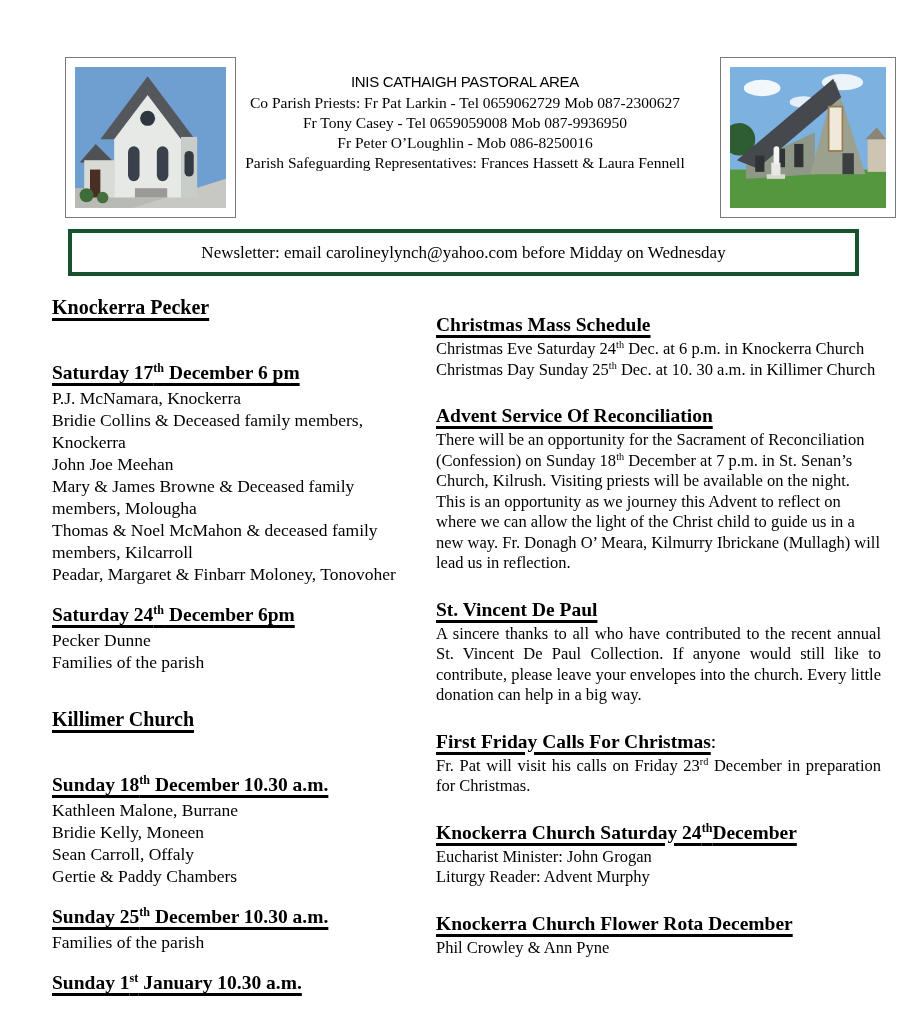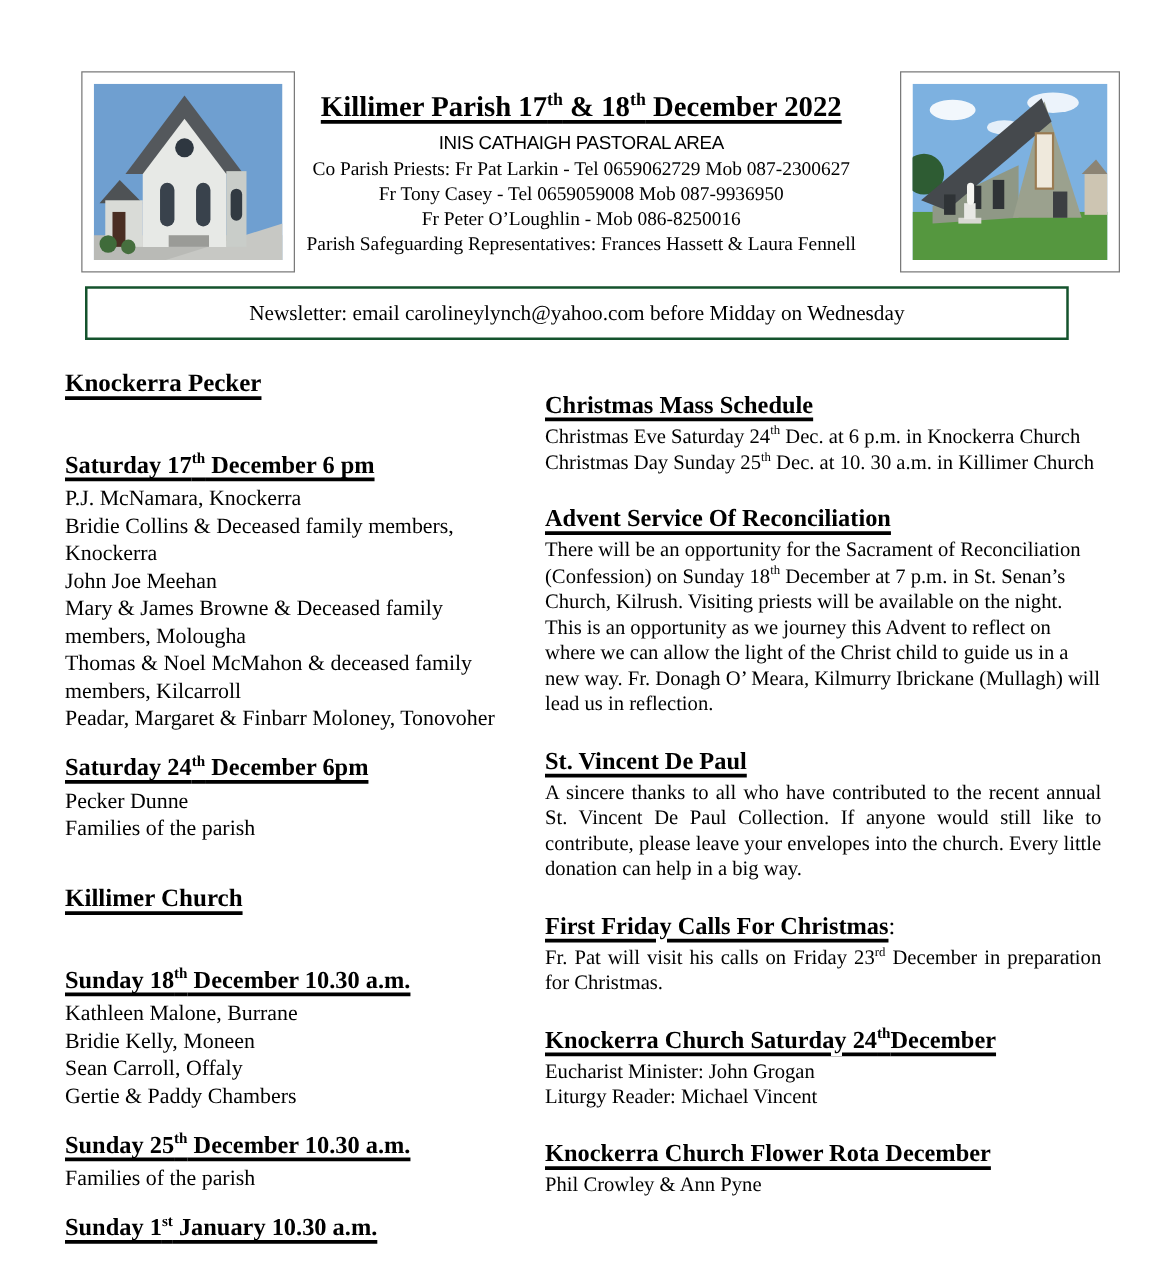--- a/index.html
+++ b/index.html
@@ -21,21 +21,21 @@
   .title{
     font-size:23px;font-weight:bold;line-height:28px;margin-bottom:5px;
     text-decoration:underline;text-decoration-thickness:2.5px;text-underline-offset:3px;
   }
   .subtitle{font-family:"Liberation Sans", sans-serif;font-weight:normal;font-size:15px;letter-spacing:-0.3px;line-height:19px;margin-bottom:2px}
   .contact{font-size:15.5px;line-height:20px}
 
   
   .newsletter-box{
     position:absolute;top:229px;left:68px;width:783px;height:39px;
-    border:2px solid #14532d;display:flex;align-items:center;justify-content:center;
+    border:4px solid #14532d;display:flex;align-items:center;justify-content:center;
     font-size:17px;
   }
 
   
   .col{position:absolute;top:295px}
   .col-left{left:52px;width:375px;font-size:17.5px;line-height:22px}
   .col-right{left:436px;width:445px;font-size:16.5px;line-height:20.5px;padding-top:18px}
 
   .hd{font-size:19.5px;font-weight:bold;line-height:24px;margin-bottom:2px}
   .hd-text{text-decoration:underline;text-decoration-thickness:2.5px;text-underline-offset:3.5px}
@@ -70,21 +70,20 @@
       <rect x="46" y="68" width="10" height="30" rx="5" fill="#39424c"></rect>
       <rect x="71" y="68" width="10" height="30" rx="5" fill="#39424c"></rect>
       <rect x="95" y="72" width="8" height="22" rx="4" fill="#323a42"></rect>
       <circle cx="10" cy="110" r="6" fill="#3f6b3a"></circle>
       <circle cx="24" cy="112" r="5" fill="#466f3e"></circle>
       <rect x="52" y="104" width="28" height="8" fill="#9a9b97"></rect>
     </svg>
   </div>
 
   <div class="header-center">
-    <div class="title">Killimer Parish 17<sup>th</sup> &amp; 18<sup>th</sup> December 2022</div>
     <div class="subtitle">INIS CATHAIGH PASTORAL AREA</div>
     <div class="contact">Co Parish Priests: Fr Pat Larkin - Tel 0659062729 Mob 087-2300627</div>
     <div class="contact">Fr Tony Casey - Tel 0659059008 Mob 087-9936950</div>
     <div class="contact">Fr Peter O’Loughlin - Mob 086-8250016</div>
     <div class="contact">Parish Safeguarding Representatives: Frances Hassett &amp; Laura Fennell</div>
   </div>
 
   <div class="photo-frame photo-right">
     <svg viewBox="0 0 136 121" preserveAspectRatio="none">
       <rect width="136" height="121" fill="#7db1e0"></rect>
@@ -163,21 +162,21 @@
         <div class="hd"><span class="hd-text">St. Vincent De Paul</span></div>
         <p class="para justify">A sincere thanks to all who have contributed to the recent annual St. Vincent De Paul Collection. If anyone would still like to contribute, please leave your envelopes into the church. Every little donation can help in a big way.</p>
       </section>
       <section class="sec sec-notice">
         <div class="hd"><span class="hd-text">First Friday Calls For Christmas</span><span class="hd-suffix">:</span></div>
         <p class="para justify">Fr. Pat will visit his calls on Friday 23<sup>rd</sup> December in preparation for Christmas.</p>
       </section>
       <section class="sec sec-notice">
         <div class="hd"><span class="hd-text">Knockerra Church Saturday 24<sup>th</sup>December</span></div>
         <p class="para">Eucharist Minister: John Grogan</p>
-        <p class="para">Liturgy Reader: Michael Vincent</p>
+        <p class="para">Liturgy Reader: Advent Murphy</p>
       </section>
       <section class="sec sec-notice">
         <div class="hd"><span class="hd-text">Knockerra Church Flower Rota December</span></div>
         <p class="para">Phil Crowley &amp; Ann Pyne</p>
       </section>
     </div>
 
 </div>
 
 </body></html>

